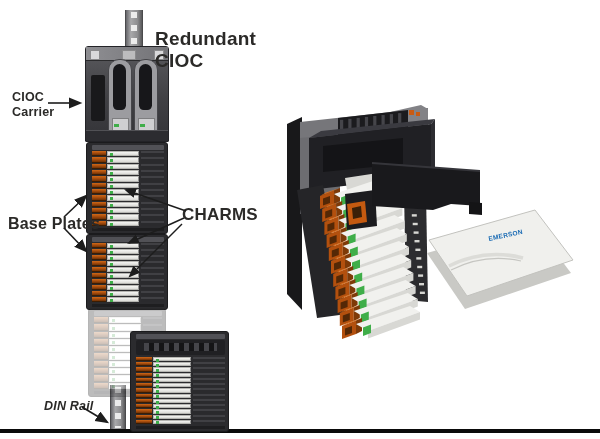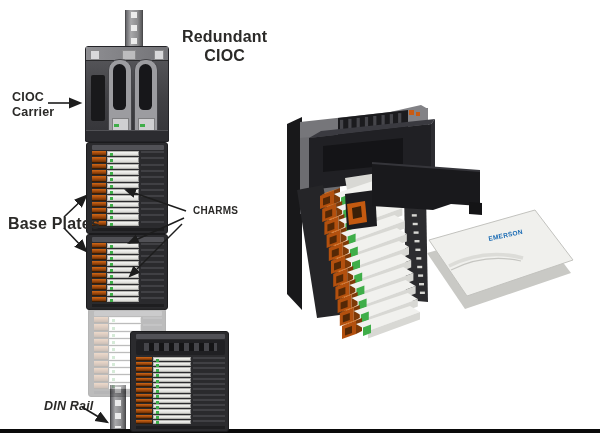--- a/index.html
+++ b/index.html
@@ -3,24 +3,24 @@
 <meta charset="utf-8">
 <style>
   html,body{margin:0;padding:0;background:#ffffff;}
   .canvas{position:relative;width:600px;height:439px;background:var(--c-background,#fff);
           overflow:hidden;font-family:"Liberation Sans",sans-serif;}
   .layer{position:absolute;inset:0;}
 
   
   .label{position:absolute;font-weight:bold;color:var(--c-label_text,#2b2a28);
          white-space:pre-line;line-height:1.18;letter-spacing:.2px;}
-  #label-redundant-cioc{left:182px;top:28px;font-size:16px;text-align:center;}
+  #label-redundant-cioc{left:155px;top:28px;font-size:19px;}
   #label-cioc-carrier{left:12px;top:90px;font-size:12.5px;}
   #label-base-plates{left:8px;top:215px;font-size:16px;}
-  #label-charms{left:193px;top:205px;font-size:10px;}
+  #label-charms{left:182px;top:205px;font-size:17px;}
   #label-din-rail{left:44px;top:399px;font-size:12.5px;font-style:italic;}
 
   
   .din-rail{position:absolute;background:linear-gradient(90deg,#66666a,#a8a8aa 30%,#8d8d8f 72%,#58585a);
             border-left:1px solid #4a4a4c;border-right:1px solid #4a4a4c;box-sizing:border-box;}
   .din-rail::before{content:'';position:absolute;left:50%;top:2px;bottom:2px;width:6px;margin-left:-3px;
             background:repeating-linear-gradient(180deg,#ececec 0 6px,rgba(0,0,0,0) 6px 13px);}
   #din-rail-top{left:125px;top:10px;width:18px;height:48px;}
   #din-rail-bottom{left:110px;top:385px;width:16px;height:45px;}
 

